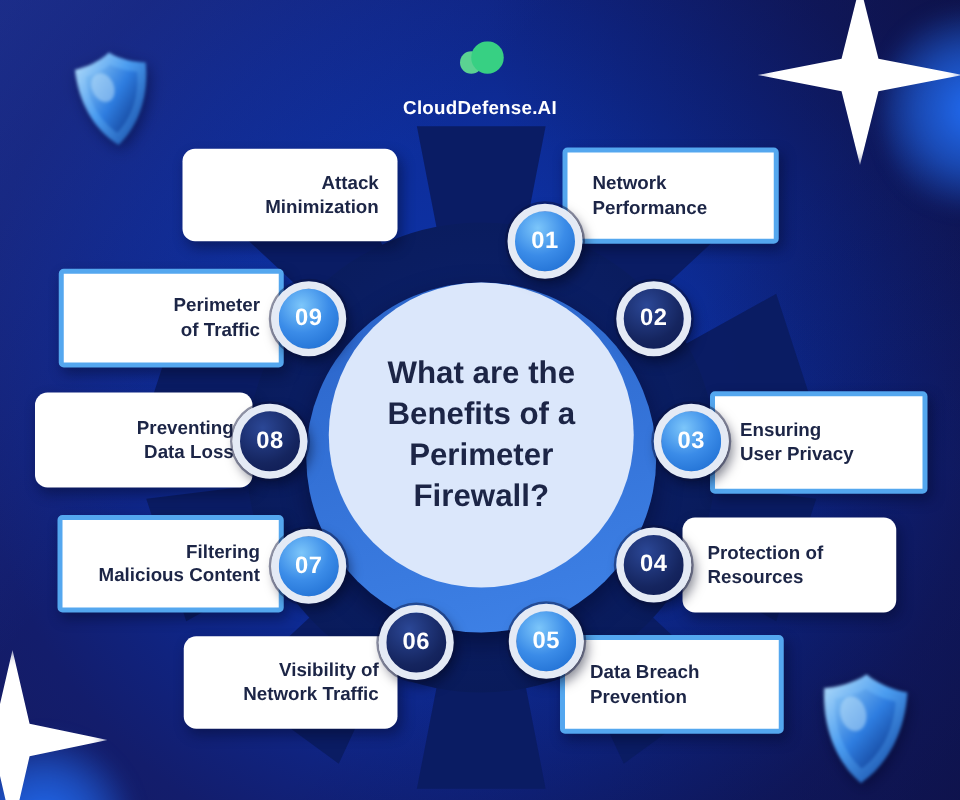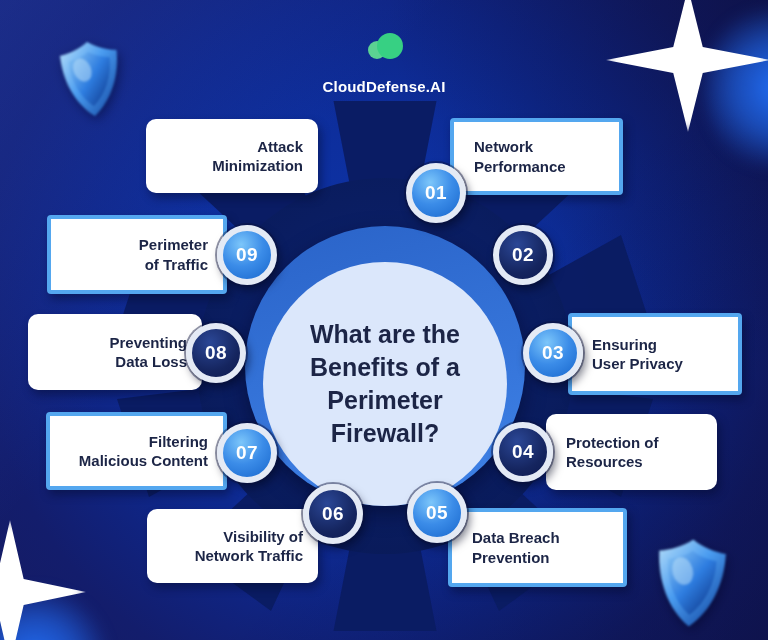--- a/index.html
+++ b/index.html
@@ -65,21 +65,21 @@
   #badge-04{left:493px;top:422px;}
   #badge-05{left:407px;top:483px;}
   #badge-06{left:303px;top:484px;}
   #badge-07{left:217px;top:423px;}
   #badge-08{left:186px;top:323px;}
   #badge-09{left:217px;top:225px;}
   #badge-10{left:300px;top:162px;}
   
   .center-ring{position:absolute;z-index:2;left:245px;top:226px;width:280px;height:280px;
     border-radius:50%;background:linear-gradient(165deg,#2a63c8 0%,#3f83e8 100%);
-    display:flex;align-items:flex-end;justify-content:center;
+    display:flex;align-items:flex-start;justify-content:center;
     box-shadow:0 8px 20px rgba(2,6,35,.5);}
   .center-inner{width:244px;height:244px;border-radius:50%;background:#dbe7fb;
     display:flex;align-items:center;justify-content:center;}
   .center-title{white-space:pre-line;text-align:center;
     font-size:25px;font-weight:700;color:#1c2546;line-height:1.32;}
 </style>
 </head>
 <body>
 
 <div class="canvas">

